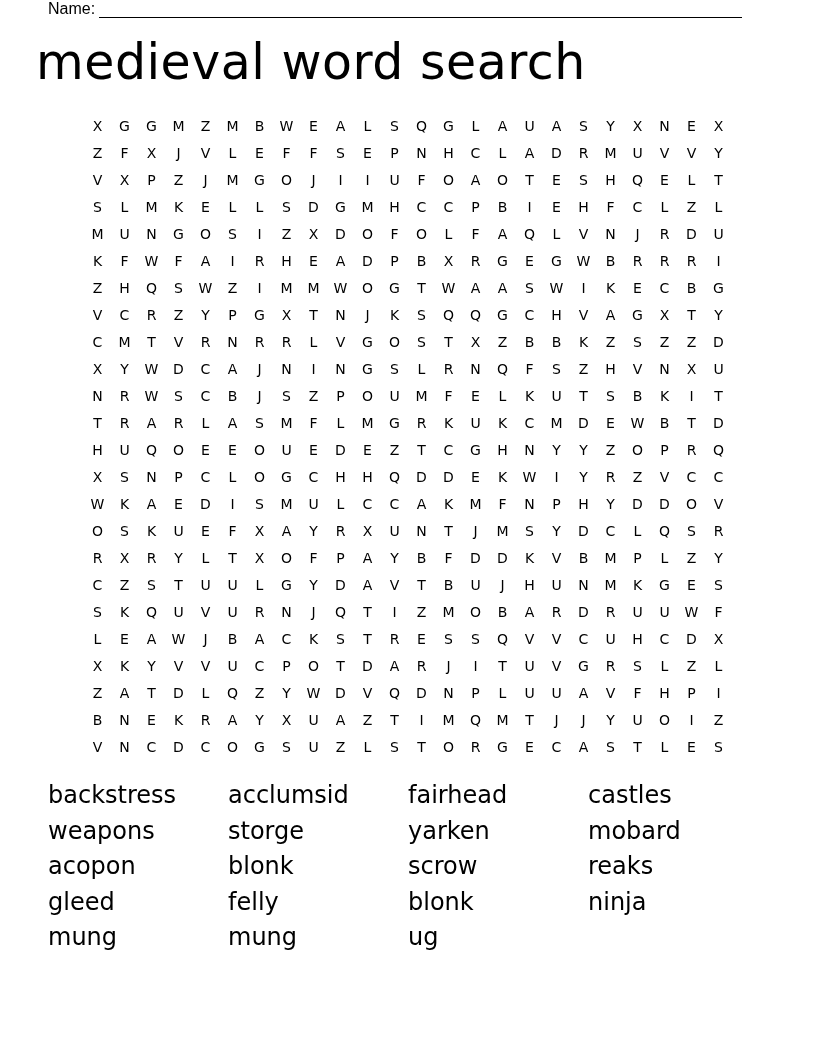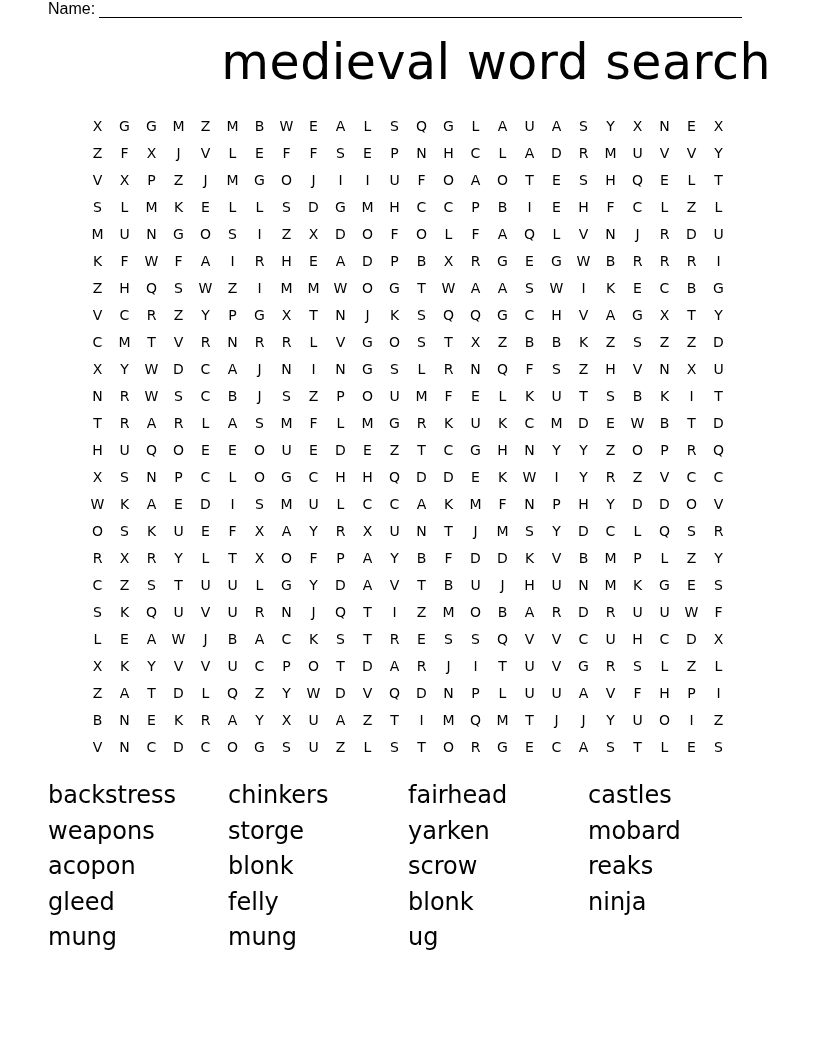--- a/index.html
+++ b/index.html
@@ -5,23 +5,24 @@
   html, body { margin: 0; padding: 0; background: #ffffff; }
   body { width: 816px; height: 1056px; position: relative; overflow: hidden; color: #000; }
   .name-line {
     position: absolute; left: 48px; top: 0px; width: 694px; height: 18px;
     font-family: "Liberation Sans", sans-serif; font-size: 16px; line-height: 18px;
     display: flex; align-items: flex-end;
   }
   .name-line .label { white-space: nowrap; }
   .name-line .blank { flex: 1; border-bottom: 1px solid #000; margin-left: 4px; height: 15px; }
   .title {
-    position: absolute; left: 0; top: 30px; width: 771px; text-align: right;
+    position: absolute; left: 0; top: 30px; width: 771px; text-align: left;
     font-family: "DejaVu Sans", sans-serif; font-size: 49px; line-height: 66px;
     letter-spacing: 0.5px;
+    padding-left: 36px;
   }
   .grid {
     position: absolute; left: 84px; top: 112px;
     display: grid; grid-template-columns: repeat(24, 27px); grid-auto-rows: 27px;
   }
   .cell {
     font-family: "DejaVu Sans", sans-serif; font-size: 14px;
     display: flex; align-items: center; justify-content: center;
     cursor: pointer; user-select: none;
   }
@@ -619,21 +620,21 @@
     <div class="cell">A</div>
     <div class="cell">S</div>
     <div class="cell">T</div>
     <div class="cell">L</div>
     <div class="cell">E</div>
     <div class="cell">S</div>
   </div>
 
 <div class="words" id="words">
     <div class="word">backstress</div>
-    <div class="word">chinkers</div>
+    <div class="word">acclumsid</div>
     <div class="word">fairhead</div>
     <div class="word">castles</div>
     <div class="word">weapons</div>
     <div class="word">storge</div>
     <div class="word">yarken</div>
     <div class="word">mobard</div>
     <div class="word">acopon</div>
     <div class="word">blonk</div>
     <div class="word">scrow</div>
     <div class="word">reaks</div>

